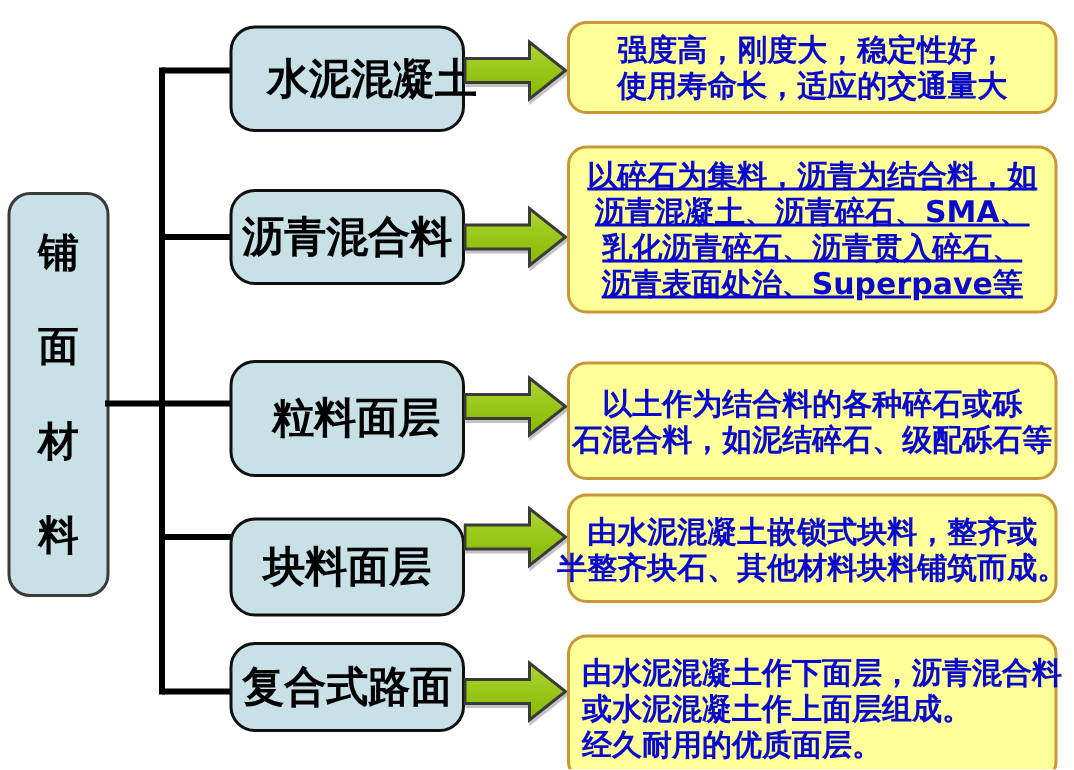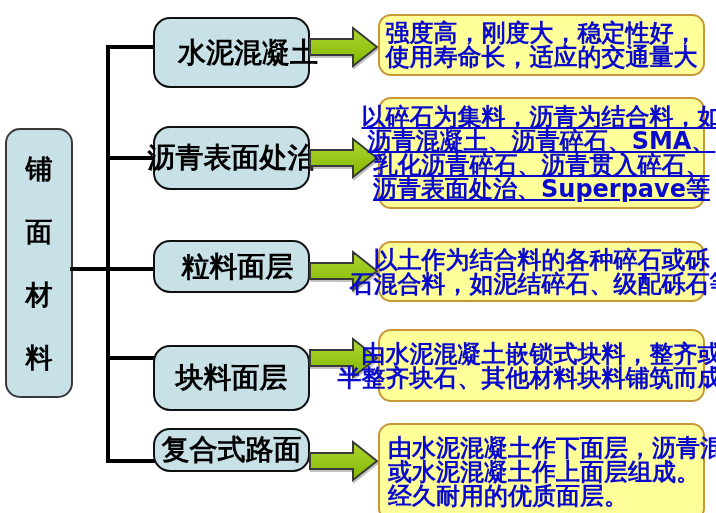--- a/index.html
+++ b/index.html
@@ -63,23 +63,23 @@
     display: flex;
     align-items: center;
     justify-content: center;
     font-size: 28px;
     font-weight: bold;
     color: #000000;
     white-space: nowrap;
   }
   .cat.r1 { top: 17px;  height: 71px; padding-left: 33px; }
   .cat.r2 { top: 126px; height: 64px; }
-  .cat.r3 { top: 240px; height: 53px; padding-left: 12px; }
+  .cat.r3 { top: 240px; height: 78px; padding-left: 12px; }
   .cat.r4 { top: 325px; height: 66px; margin-top: 20px; }
-  .cat.r5 { top: 428px; height: 44px; }
+  .cat.r5 { top: 428px; height: 60px; }
 
   
   .arrow {
     position: absolute;
     left: 309px;
     width: 70px;
     height: 44px;
     filter: drop-shadow(1px 2px 0 rgba(120,120,120,0.45));
   }
   .arrow.r1 { top: 25px; }
@@ -94,30 +94,30 @@
     left: 378px;
     width: 327px;
     background: #FFFF99;
     border: 2px solid #C89838;
     border-radius: 13px;
     box-sizing: border-box;
     display: flex;
     align-items: center;
     justify-content: center;
     text-align: center;
-    font-size: 24px;
+    font-size: 20px;
     font-weight: bold;
     color: #0A0ACC;
     line-height: 24px;
     white-space: pre;
     overflow: visible;
   }
   .desc.r1 { top: 14px;  height: 62px; }
   .desc.r2 { top: 97px;  height: 112px; text-decoration: underline; }
-  .desc.r3 { top: 241px; height: 61px; }
+  .desc.r3 { top: 241px; height: 79px; }
   .desc.r4 { top: 329px; height: 73px; }
   .desc.r5 {
     top: 423px; height: 98px;
     justify-content: flex-start;
     text-align: left;
     padding-left: 8px;
   }
 
   .defs-holder { position: absolute; width: 0; height: 0; }
 </style>
@@ -154,21 +154,21 @@
   </div>
   <svg class="arrow r1" viewBox="0 0 70 44">
     <polygon points="1,14 44,14 44,3 68,22 44,41 44,30 1,30" fill="url(#arrowGrad)" stroke="#3a3a3a" stroke-width="2" stroke-linejoin="miter"></polygon>
   </svg>
   <div class="desc r1">
     <span>强度高，刚度大，稳定性好，
 使用寿命长，适应的交通量大</span>
   </div>
 
   <div class="cat r2">
-    <span>沥青表面处治</span>
+    <span>沥青混合料</span>
   </div>
   <svg class="arrow r2" viewBox="0 0 70 44">
     <polygon points="1,14 44,14 44,3 68,22 44,41 44,30 1,30" fill="url(#arrowGrad)" stroke="#3a3a3a" stroke-width="2" stroke-linejoin="miter"></polygon>
   </svg>
   <div class="desc r2">
     <span>以碎石为集料，沥青为结合料，如
 沥青混凝土、沥青碎石、SMA、
 乳化沥青碎石、沥青贯入碎石、
 沥青表面处治、Superpave等</span>
   </div>

